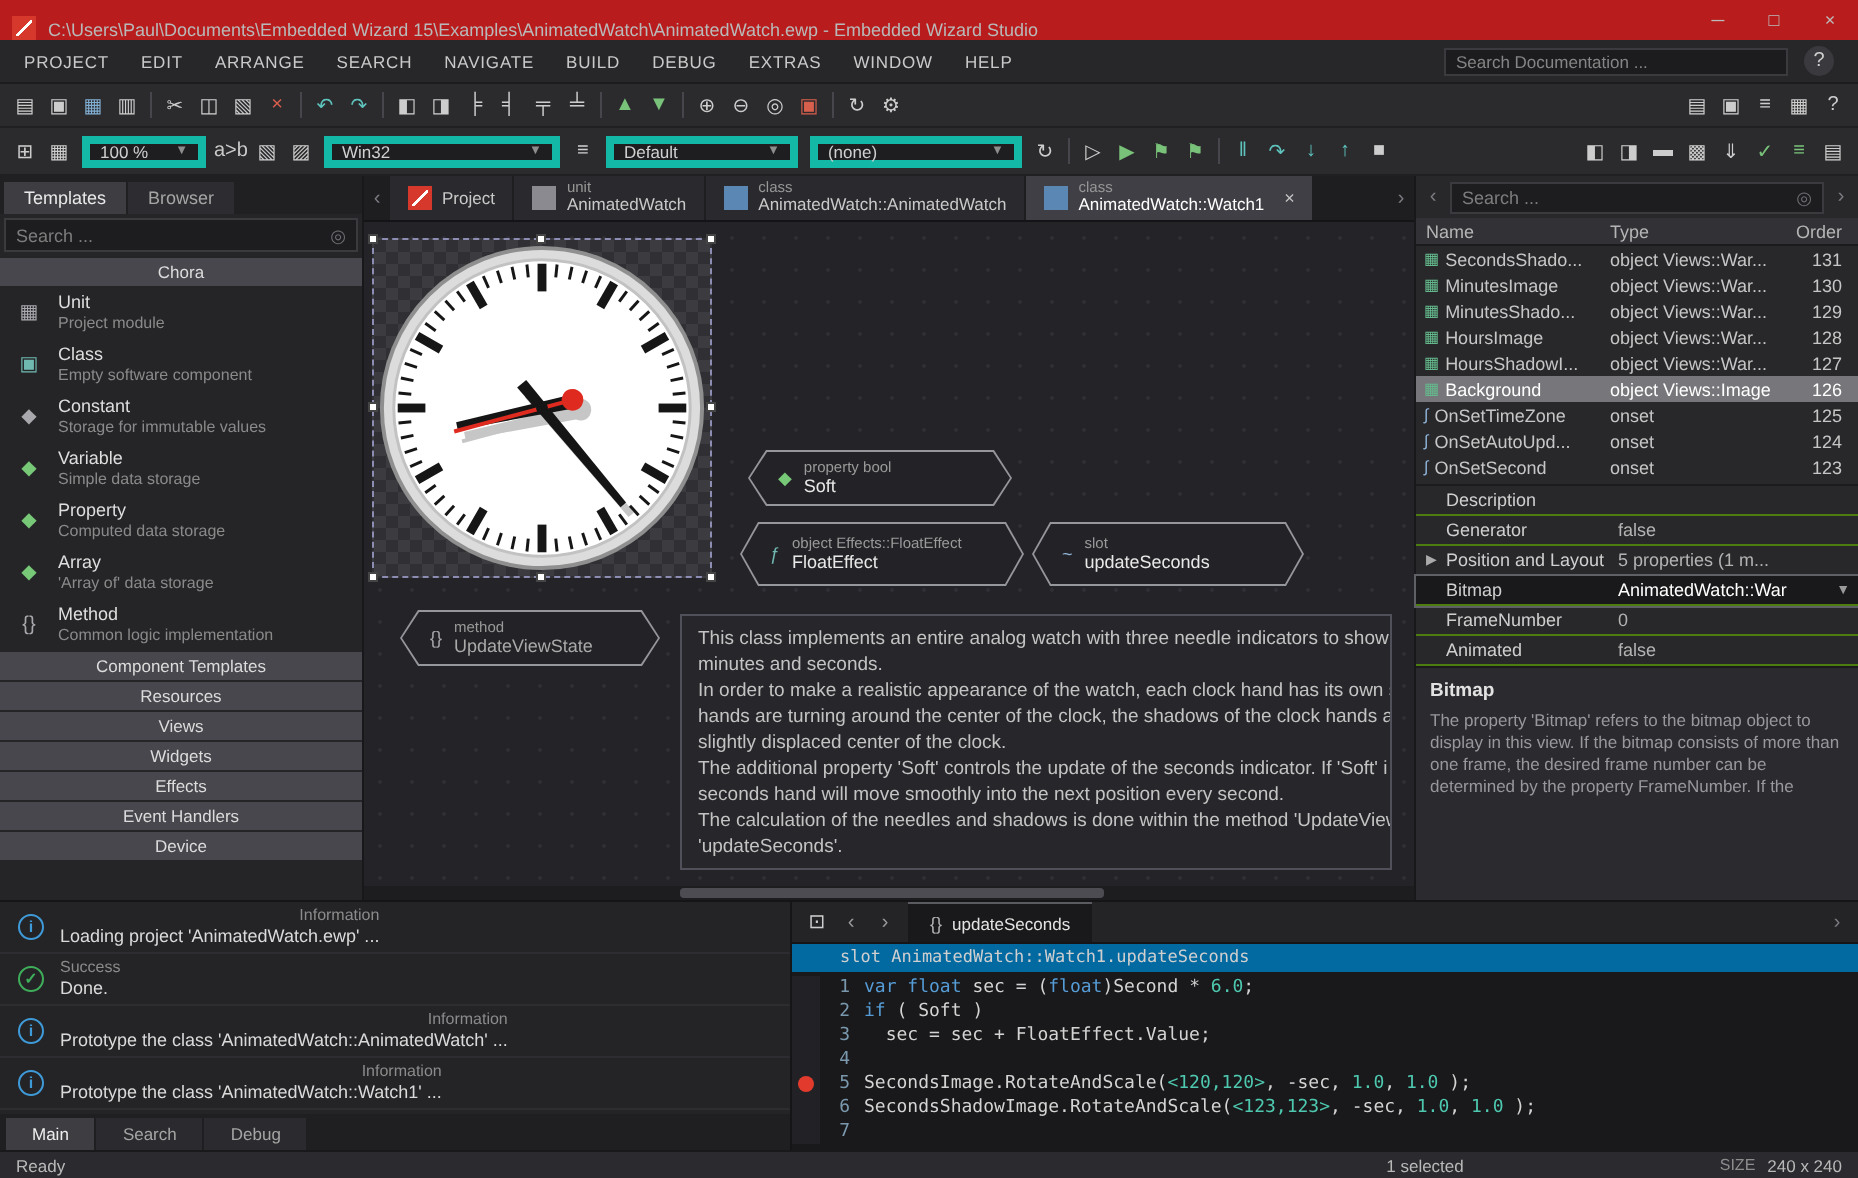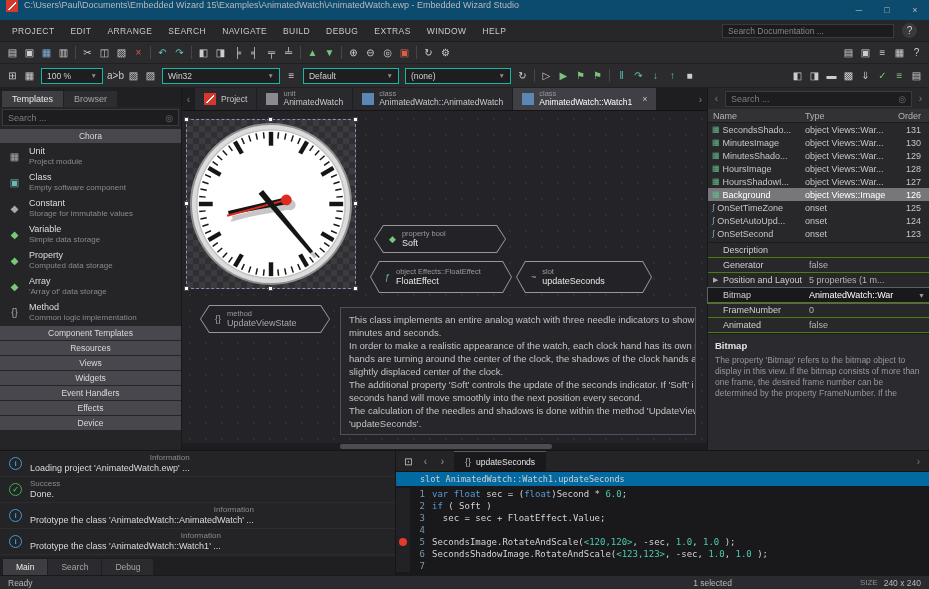--- a/index.html
+++ b/index.html
@@ -3,21 +3,21 @@
 <meta charset="utf-8">
 <style>
   * { box-sizing: border-box; margin:0; padding:0; }
   html,body { background:#111; }
   .window {
     width:929px; height:589px; position:relative; overflow:hidden;
     background:#252528; color:#ccc;
     font-family:"Liberation Sans", sans-serif; font-size:9px;
   }
   
-  .titlebar { height:20px; background:#0c4a6e; display:flex; align-items:flex-start; padding-left:6px; }
+  .titlebar { height:20px; background:#b91c1c; display:flex; align-items:flex-end; padding-left:6px; }
   .ew-logo { width:12px; height:12px; background:#d6382c; margin-right:6px; position:relative; flex:none; }
   .ew-logo:before { content:""; position:absolute; left:2px; top:2px; width:8px; height:8px;
     background:linear-gradient(135deg, transparent 44%, #fff 44%, #fff 58%, transparent 58%); }
   .title-text { font-size:9px; color:#b9b9b9; white-space:nowrap; }
   .win-controls { margin-left:auto; display:flex; height:100%; }
   .win-btn { width:28px; display:flex; align-items:center; justify-content:center; color:#bbb; font-size:9px; }
   
   .menubar { height:22px; background:#27272a; display:flex; align-items:center; padding:0 4px; border-bottom:1px solid #1c1c1e; }
   .menu-item { padding:0 8px; font-size:8.5px; letter-spacing:.4px; color:#c9c9c9; }
   .doc-search { margin-left:auto; width:172px; height:14px; background:#1c1c1f; border:1px solid #3a3a3f;
@@ -25,21 +25,21 @@
   .help-round { width:15px; height:15px; border-radius:50%; background:#39393e; color:#cfcfcf;
     display:flex; align-items:center; justify-content:center; margin:0 8px; font-size:10px; }
   
   .toolbar { display:flex; align-items:center; background:#2b2b2e; padding:0 4px; border-bottom:1px solid #202023; }
   .toolbar-1 { height:22px; }
   .toolbar-2 { height:24px; }
   .tb-icon { min-width:17px; height:17px; display:flex; align-items:center; justify-content:center;
     font-size:10px; color:#c4c4c4; padding:0 1px; flex:none; }
   .tb-sep { width:1px; height:13px; background:#46464c; margin:0 3px; flex:none; }
   .tb-end { margin-left:auto; display:flex; align-items:center; }
-  .combo { height:16px; background:#1e1e21; border:1px solid #14b8a6; display:flex; align-items:center;
+  .combo { height:16px; background:#1e1e21; border:4px solid #14b8a6; display:flex; align-items:center;
     padding:0 5px; margin:0 3px; color:#d0d0d0; font-size:8.5px; flex:none; }
   .combo .arrow { margin-left:auto; padding-left:8px; font-size:6.5px; color:#8d8d8d; }
   .combo.zoom { width:62px; } .combo.profile { width:118px; } .combo.config { width:96px; } .combo.lang { width:106px; }
   
   .main { display:flex; height:362px; }
   
   .left-panel { width:182px; flex:none; background:#252528; border-right:1px solid #18181a; display:flex; flex-direction:column; }
   .panel-tabs { height:19px; display:flex; background:#202023; align-items:flex-end; padding-left:2px; gap:1px; }
   .panel-tab { padding:3px 10px 3px; font-size:9px; background:#2d2d31; color:#a5a5a5; }
   .panel-tab.active { background:#3d3d42; color:#e9e9e9; }
@@ -338,22 +338,22 @@
         <span>
             <div class="tpl-name">Method</div>
         <div class="tpl-desc">Common logic implementation</div>
           </span>
       </div>
 
       <div class="group-header">Component Templates</div>
       <div class="group-header">Resources</div>
       <div class="group-header">Views</div>
       <div class="group-header">Widgets</div>
+      <div class="group-header">Effects</div>
       <div class="group-header">Event Handlers</div>
-      <div class="group-header">Effects</div>
       <div class="group-header">Device</div>
     </div>
 
     <div class="center-panel">
       <div class="canvas-tabs">
         <span class="nav-chev">‹</span>
         <span class="canvas-tab">
           <span class="ct-icon ct-logo"></span>
           <span class="ct-name">Project</span>
         </span>

